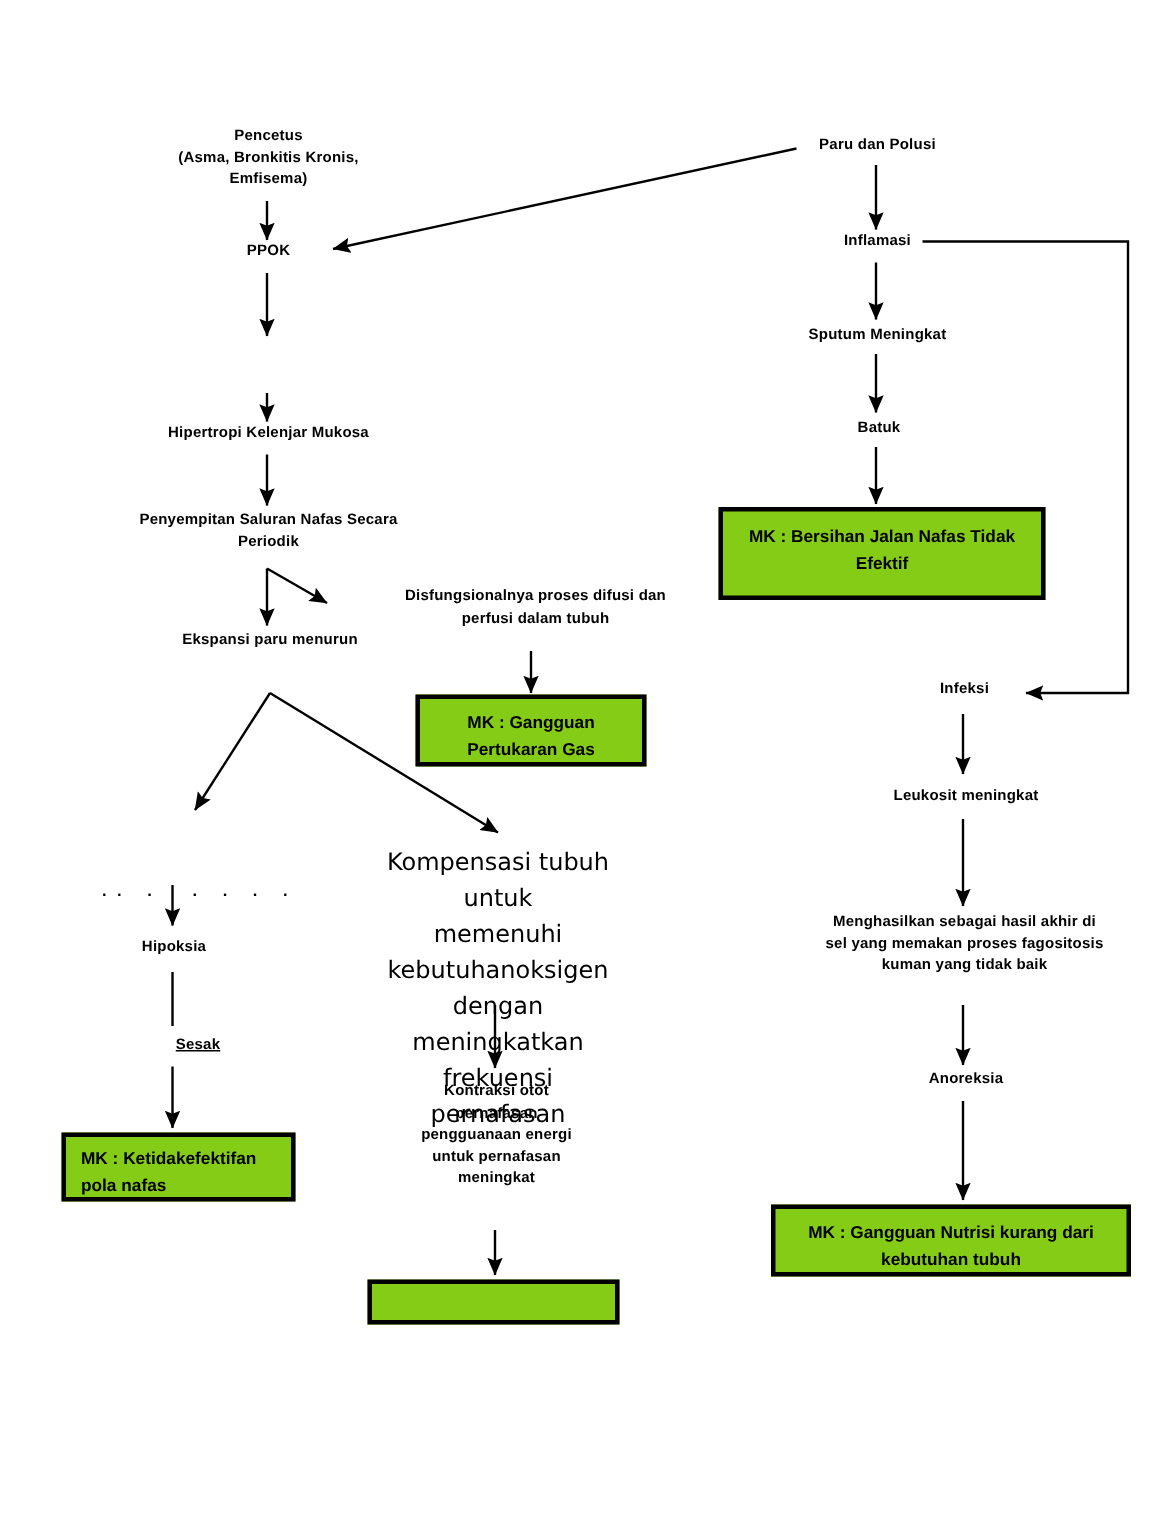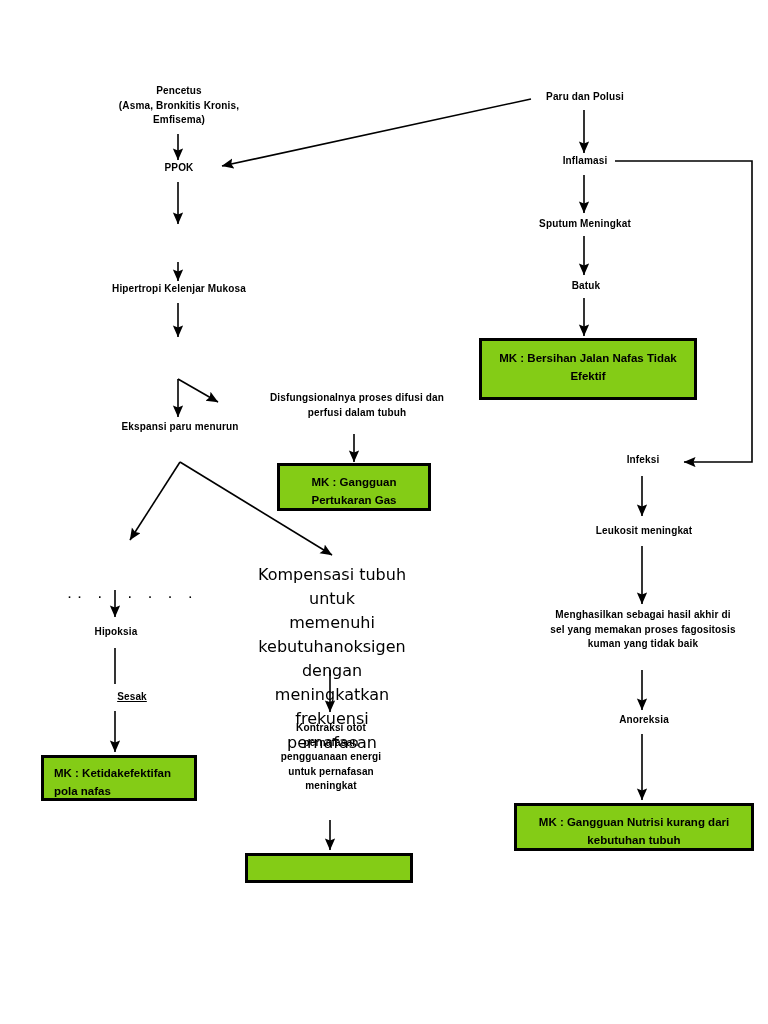--- a/index.html
+++ b/index.html
@@ -125,20 +125,22 @@
 
   <div class="node" style="left:86px; top:84px; width:186px;">Pencetus
 (Asma, Bronkitis Kronis,
 Emfisema)</div>
 
   <div class="node" style="left:136px; top:161px; width:86px;">PPOK</div>
 
 
   <div class="node" style="left:84px; top:282px; width:190px;">Hipertropi Kelenjar Mukosa</div>
 
+  <div class="node" style="left:58px; top:340px; width:242px;">Penyempitan Saluran Nafas Secara
+Periodik</div>
 
   <div class="node" style="left:92px; top:420px; width:176px;">Ekspansi paru menurun</div>
 
   <div class="node" style="left:248px; top:391px; width:218px;">Disfungsionalnya proses difusi dan
 perfusi dalam tubuh</div>
 
 
   <div class="dot-row" style="left:68px; top:588px; width:110px;">.. .  . . . .</div>
 
   <div class="node" style="left:72px; top:625px; width:88px;">Hipoksia</div>

